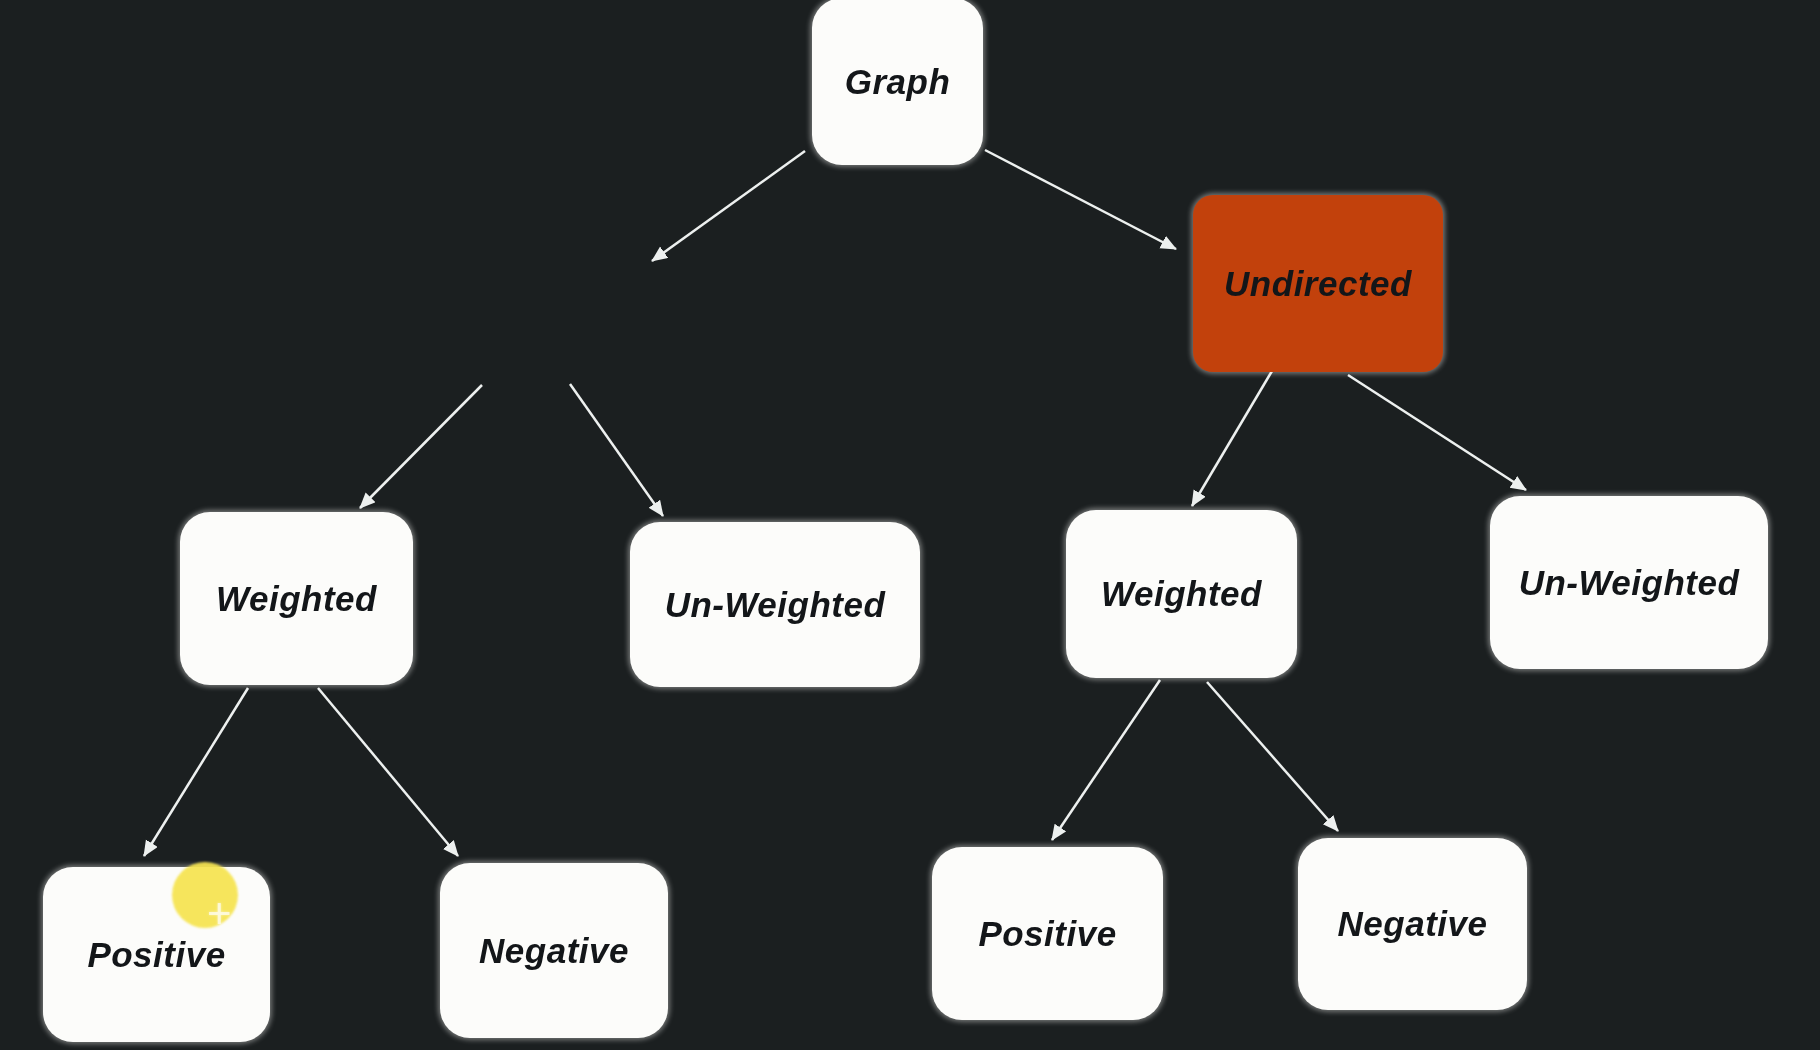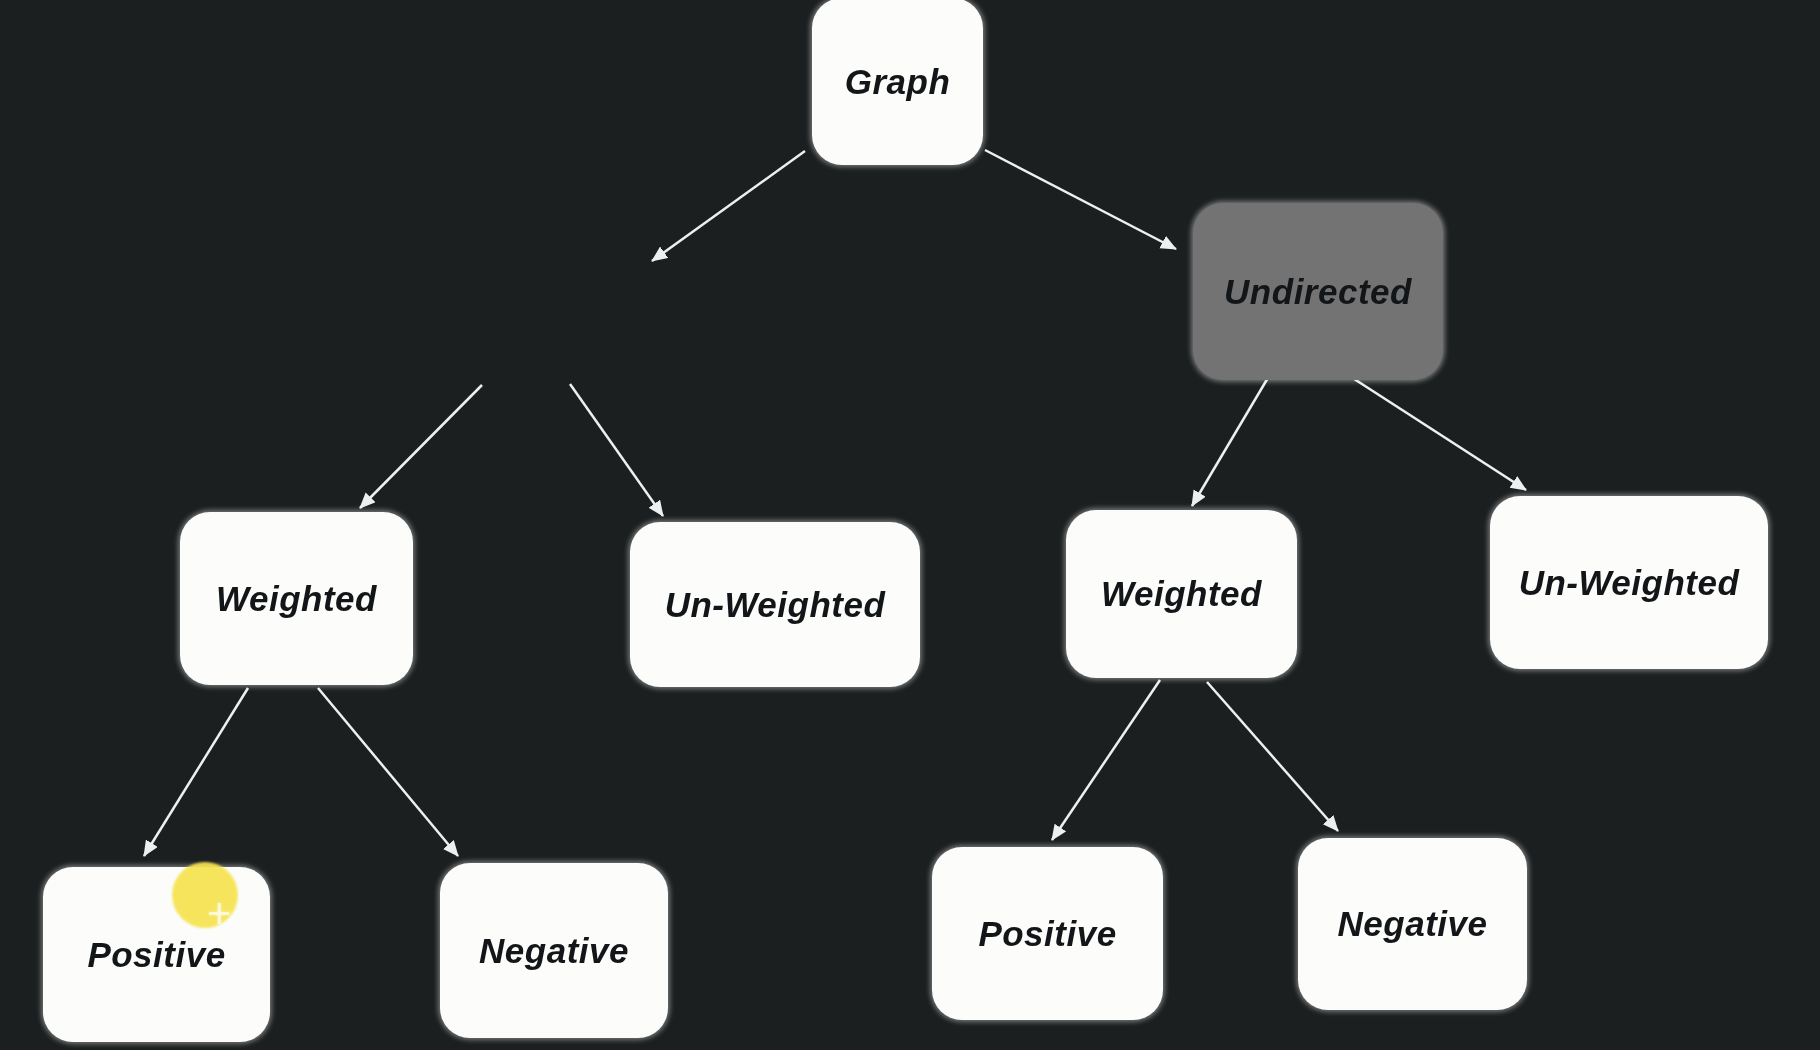--- a/index.html
+++ b/index.html
@@ -70,21 +70,21 @@
       <line x1="1348" y1="375" x2="1526" y2="490" stroke="#edf0ef" stroke-width="2.5" marker-end="url(#arrowhead)"></line>
       <line x1="248" y1="688" x2="144" y2="856" stroke="#edf0ef" stroke-width="2.5" marker-end="url(#arrowhead)"></line>
       <line x1="318" y1="688" x2="458" y2="856" stroke="#edf0ef" stroke-width="2.5" marker-end="url(#arrowhead)"></line>
       <line x1="1160" y1="680" x2="1052" y2="840" stroke="#edf0ef" stroke-width="2.5" marker-end="url(#arrowhead)"></line>
       <line x1="1207" y1="682" x2="1338" y2="831" stroke="#edf0ef" stroke-width="2.5" marker-end="url(#arrowhead)"></line>
     </svg>
 
   <div class="node" style="left: 812px; top: -2px; width: 171px; height: 167px; background: rgb(252, 252, 250); border-radius: 30px;">
     <span class="node-label" style="color: rgb(19, 22, 25);">Graph</span>
   </div>
-    <div class="node" style="left: 1193px; top: 195px; width: 250px; height: 177px; background: #737373; border-radius: 30px; margin-top: 8px;">
+    <div class="node" style="left: 1193px; top: 195px; width: 250px; height: 177px; background: #c2410c; border-radius: 20px;">
     <span class="node-label" style="color: rgb(19, 22, 25);">Undirected</span>
   </div>
     <div class="node" style="left: 180px; top: 512px; width: 233px; height: 173px; background: rgb(252, 252, 250); border-radius: 30px;">
     <span class="node-label" style="color: rgb(19, 22, 25);">Weighted</span>
   </div>
     <div class="node" style="left: 630px; top: 522px; width: 290px; height: 165px; background: rgb(252, 252, 250); border-radius: 30px;">
     <span class="node-label" style="color: rgb(19, 22, 25);">Un-Weighted</span>
   </div>
     <div class="node" style="left: 1066px; top: 510px; width: 231px; height: 168px; background: rgb(252, 252, 250); border-radius: 30px;">
     <span class="node-label" style="color: rgb(19, 22, 25);">Weighted</span>

